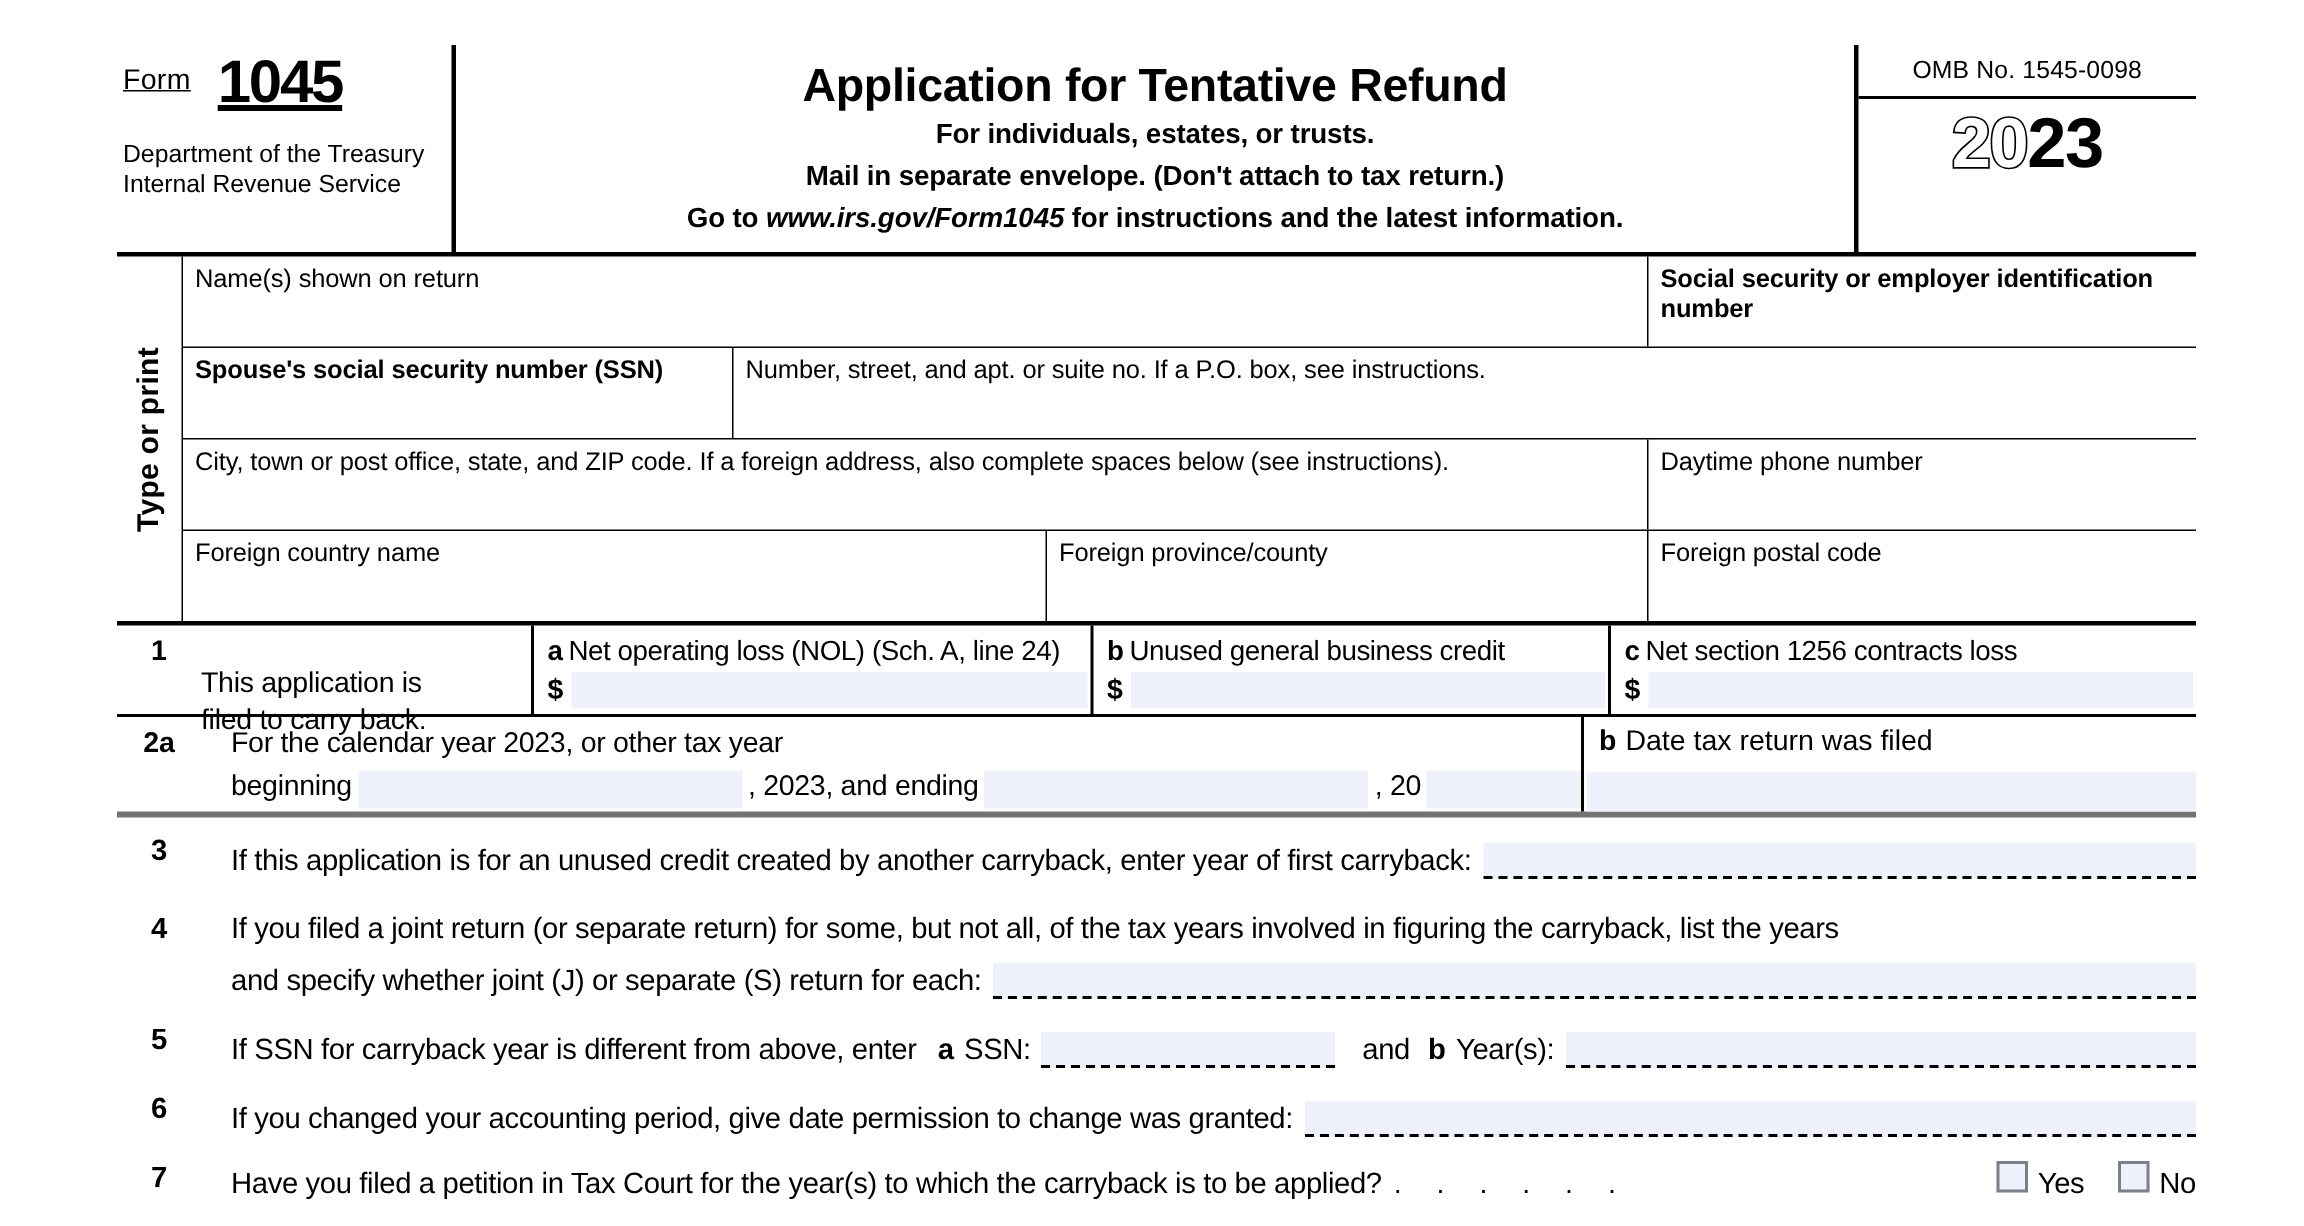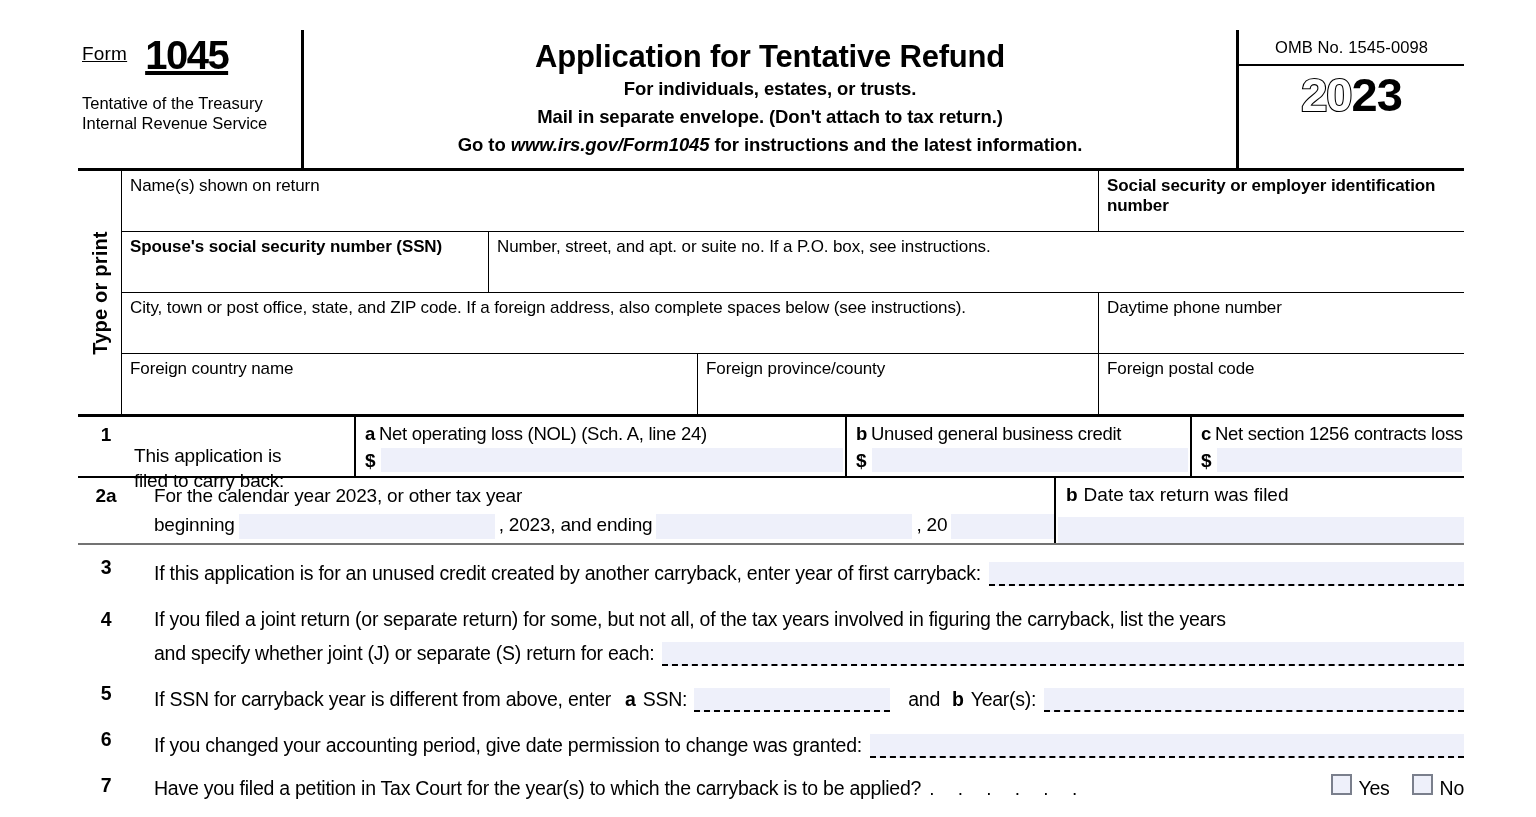--- a/index.html
+++ b/index.html
@@ -197,30 +197,30 @@
   }
   .l1-box .cap b { font-weight: bold; padding-right: 4px; }
   .l1-box .money {
     display: flex;
     align-items: flex-end;
     margin-top: 3px;
     padding-left: 9px;
   }
   .l1-box .dollar { font-size: 19px; font-weight: bold; padding-right: 5px; }
   .l1-box .mfill { flex: 1; height: 24px; background: #eef0fa; margin-right: 2px; }
-  .l1-a { width: 491px; }
+  .l1-a { width: 373px; }
   .l1-b { width: 345px; }
   .l1-c { flex: 1; }
 
   
   .line2 {
     position: absolute;
     left: 78px; top: 478px;
     width: 1386px; height: 67px;
-    border-bottom: 2px solid #737373;
+    border-bottom: 4px solid #737373;
     display: flex;
   }
   .l2-left { width: 976px; position: relative; font-size: 19px; }
   .l2-num {
     position: absolute; left: 0; top: 7px; width: 56px;
     text-align: center; font-weight: bold; font-size: 19px;
   }
   .l2-t1 { position: absolute; left: 76px; top: 7px; letter-spacing: -.2px; }
   .l2-row2 {
     position: absolute; left: 76px; top: 36px; right: 0;
@@ -284,21 +284,21 @@
 <div id="form">
 
   <div class="header">
 
     <div class="hdr-left">
       <div class="form-line">
         <span class="form-word">Form</span>
         <span class="form-num">1045</span>
       </div>
       <div class="treasury">
-        <div>Tentative of the Treasury</div>
+        <div>Department of the Treasury</div>
         <div>Internal Revenue Service</div>
       </div>
     </div>
 
     <div class="hdr-mid">
       <div class="title-main">Application for Tentative Refund</div>
       <div class="title-sub">For individuals, estates, or trusts.</div>
       <div class="title-sub">Mail in separate envelope. (Don't attach to tax return.)</div>
       <div class="title-sub"><span>Go to </span><span class="ital">www.irs.gov/Form1045</span><span> for instructions and the latest information.</span></div>
     </div>

